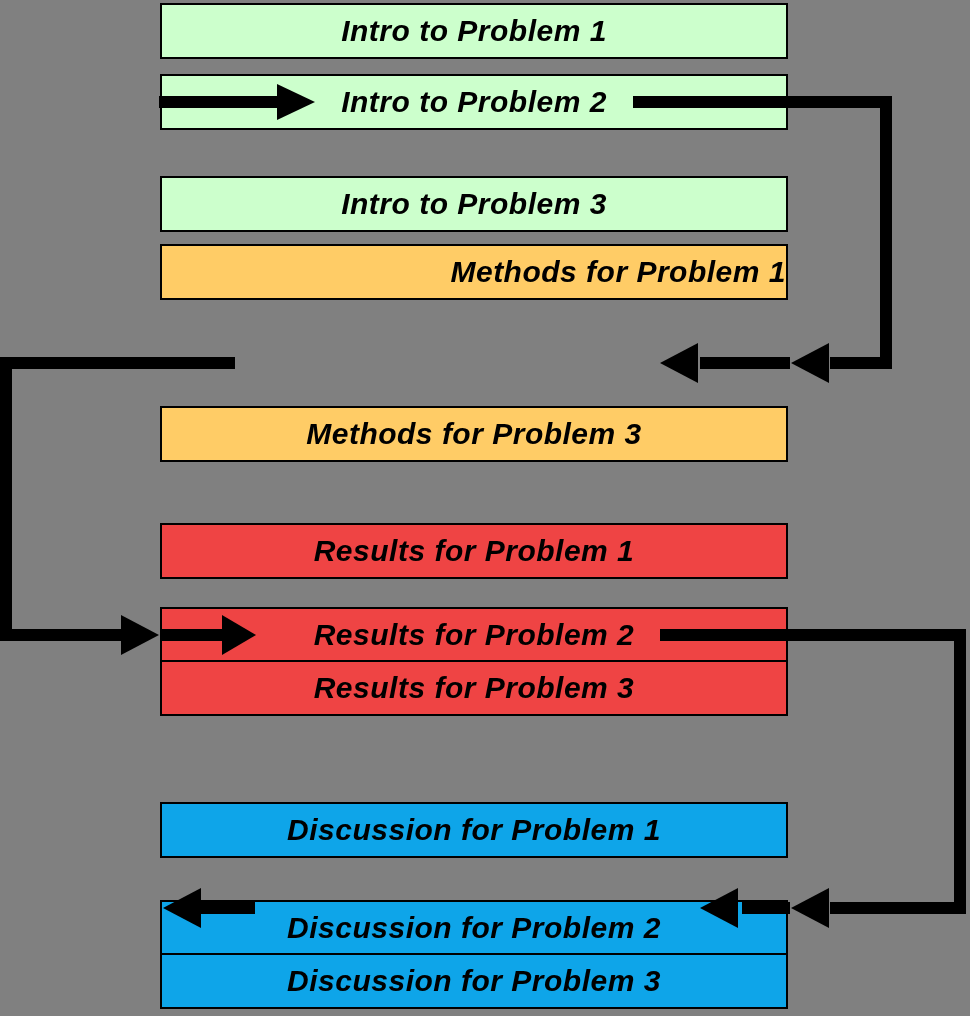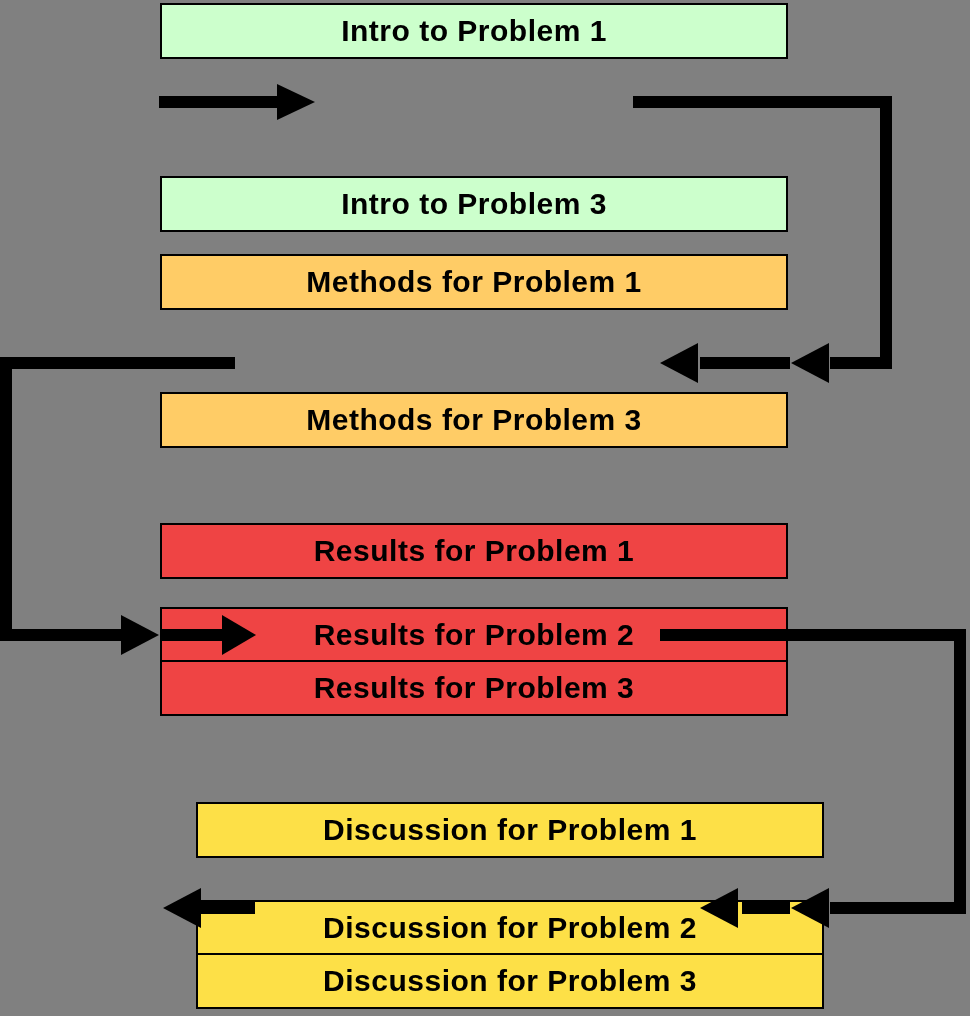--- a/index.html
+++ b/index.html
@@ -24,28 +24,29 @@
     display:flex;
     align-items:center;
     justify-content:center;
   }
   .box .lbl{
     font-weight:bold;
     font-size:30px;
     letter-spacing:0.5px;
     color:#000;
     white-space:nowrap;
+    font-style:italic;
   }
   .g0{background:#ccffcc;}
   .g1{background:#ffcc66;}
   .g2{background:#ef4444;}
-  .g3{background:#fde047;margin-left:36px;}
+  .g3{background:#0ea5e9;}
   
   .r0{top:3px;}   .r1{top:74px;}  .r2{top:147px;margin-top:29px;}
-  .r3{top:254px;} .r4{top:335px;} .r5{top:392px;}
+  .r3{top:244px;justify-content:flex-end;} .r4{top:335px;} .r5{top:406px;}
   .r6{top:523px;} .r7{top:607px;align-items:center;} .r8{top:660px;}
   .r9{top:802px;} .r10{top:900px;} .r11{top:953px;}
   svg.flow{
     position:absolute;
     left:0; top:0;
     width:970px;
     height:1016px;
     pointer-events:none;
   }
   svg.flow path{
@@ -59,20 +60,23 @@
     stroke:none;
   }
 </style>
 </head>
 <body>
 
 <div class="canvas">
 
   <div class="box g0 r0">
     <span class="lbl">Intro to Problem 1</span>
+  </div>
+  <div class="box g0 r1">
+    <span class="lbl">Intro to Problem 2</span>
   </div>
   <div class="box g0 r2">
     <span class="lbl">Intro to Problem 3</span>
   </div>
 
   <div class="box g1 r3">
     <span class="lbl">Methods for Problem 1</span>
   </div>
   <div class="box g1 r5">
     <span class="lbl">Methods for Problem 3</span>

